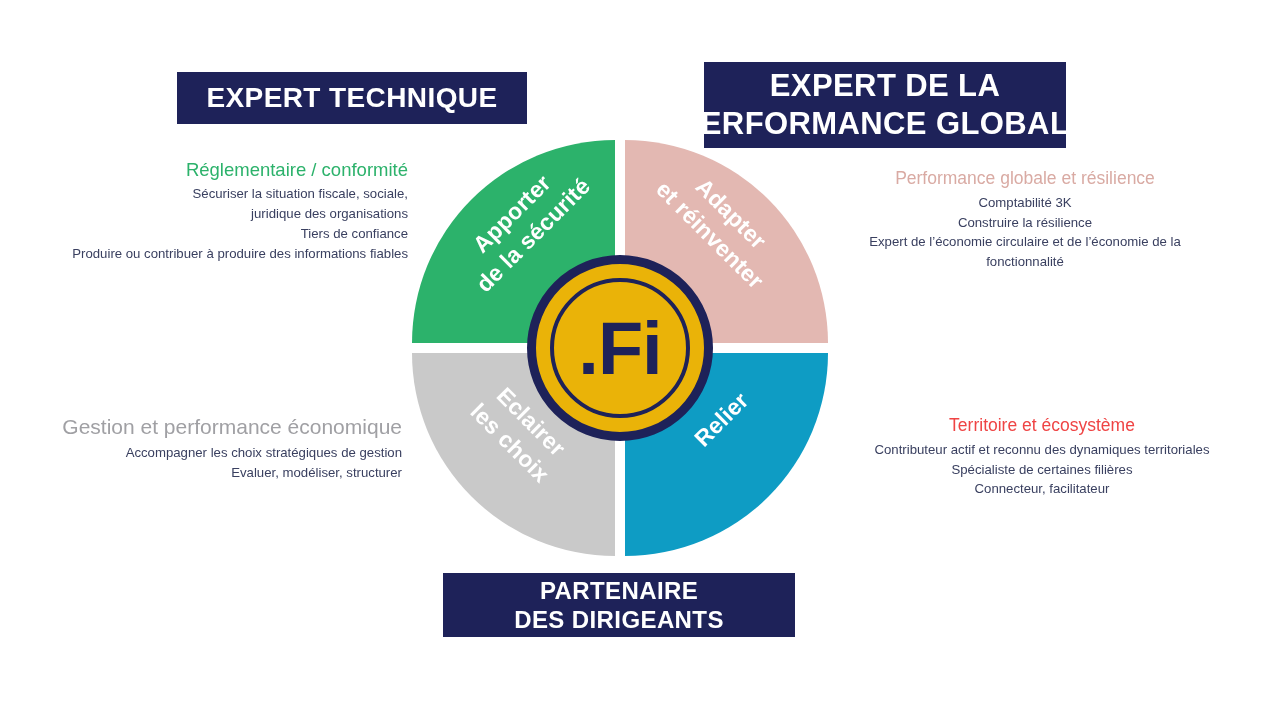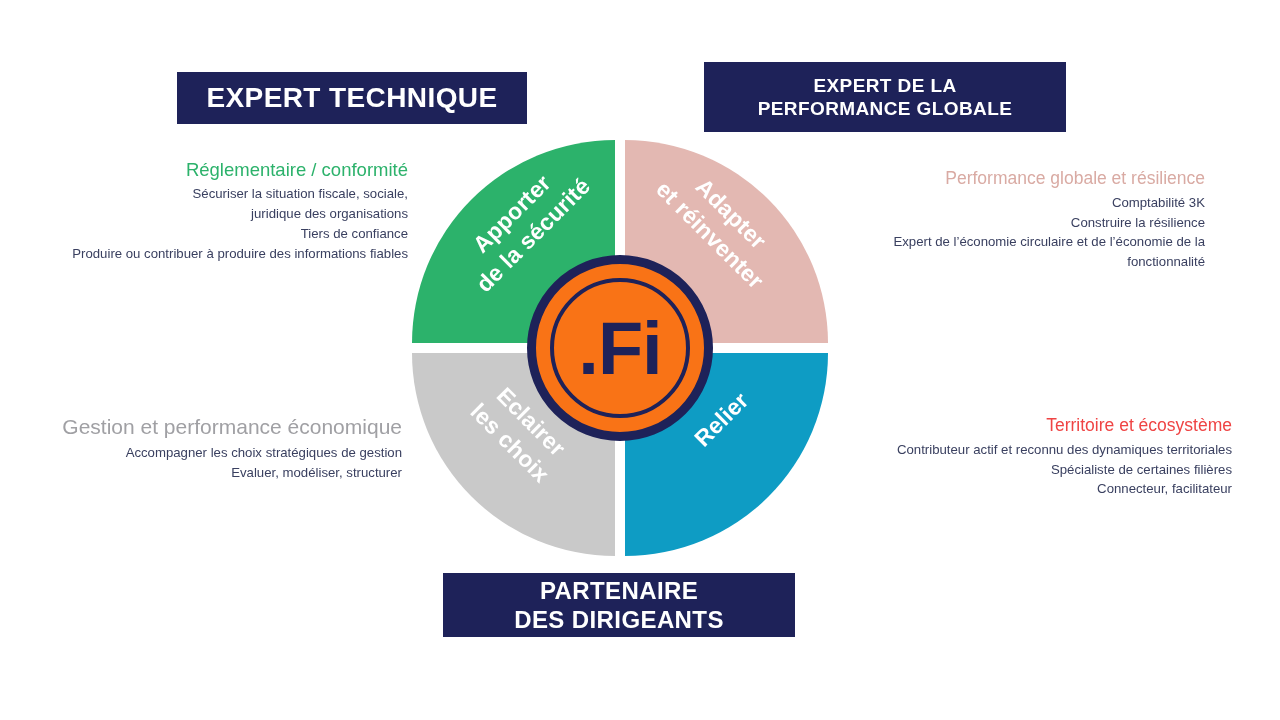--- a/index.html
+++ b/index.html
@@ -31,21 +31,21 @@
     align-items: center;
     justify-content: center;
     text-align: center;
     font-weight: bold;
     letter-spacing: 0.4px;
     line-height: 1.22;
   }
   .banner-line { display: block; white-space: nowrap; }
 
   #banner-tl { left: 177px; top: 72px; width: 350px; height: 52px; font-size: 28px; }
-  #banner-tr { left: 704px; top: 62px; width: 362px; height: 70px; font-size: 19px; }
+  #banner-tr { left: 704px; top: 62px; width: 362px; height: 86px; font-size: 31px; }
   #banner-bottom { left: 443px; top: 573px; width: 352px; height: 64px; font-size: 24px; justify-content: center; }
 
   
   #wheel {
     position: absolute;
     left: 412px;
     top: 140px;
     width: 416px;
     height: 416px;
   }
@@ -99,21 +99,21 @@
   }
 
   
   #logo {
     position: absolute;
     left: 527px;
     top: 255px;
     width: 186px;
     height: 186px;
     border-radius: 50%;
-    background: #f97316;
+    background: #eab308;
     box-sizing: border-box;
     border: 9px solid #1e2259;
     display: flex;
     align-items: center;
     justify-content: center;
   }
   #logo-inner-ring {
     position: absolute;
     left: 14px;
     top: 14px;
@@ -141,21 +141,21 @@
     margin-bottom: 3px;
     white-space: nowrap;
   }
   .txt-block .item {
     font-size: 13.2px;
     line-height: 1.5;
     color: #3a4060;
   }
 
   .align-right { text-align: right; }
-  .align-left  { text-align: right;  }
+  .align-left  { text-align: center;  }
 
   #block-tl { left: 16px;  top: 158px; width: 392px; }
   #block-tl .heading { color: #2cb26b; font-size: 18.5px; }
 
   #block-tr { left: 845px; top: 168px; width: 360px; }
   #block-tr .heading { color: #d9aaa3; }
   #block-tr .item.wrap { white-space: normal; }
 
   #block-bl { left: 30px;  top: 414px; width: 372px; }
   #block-bl .heading { color: #a0a0a4; font-size: 21px; }

